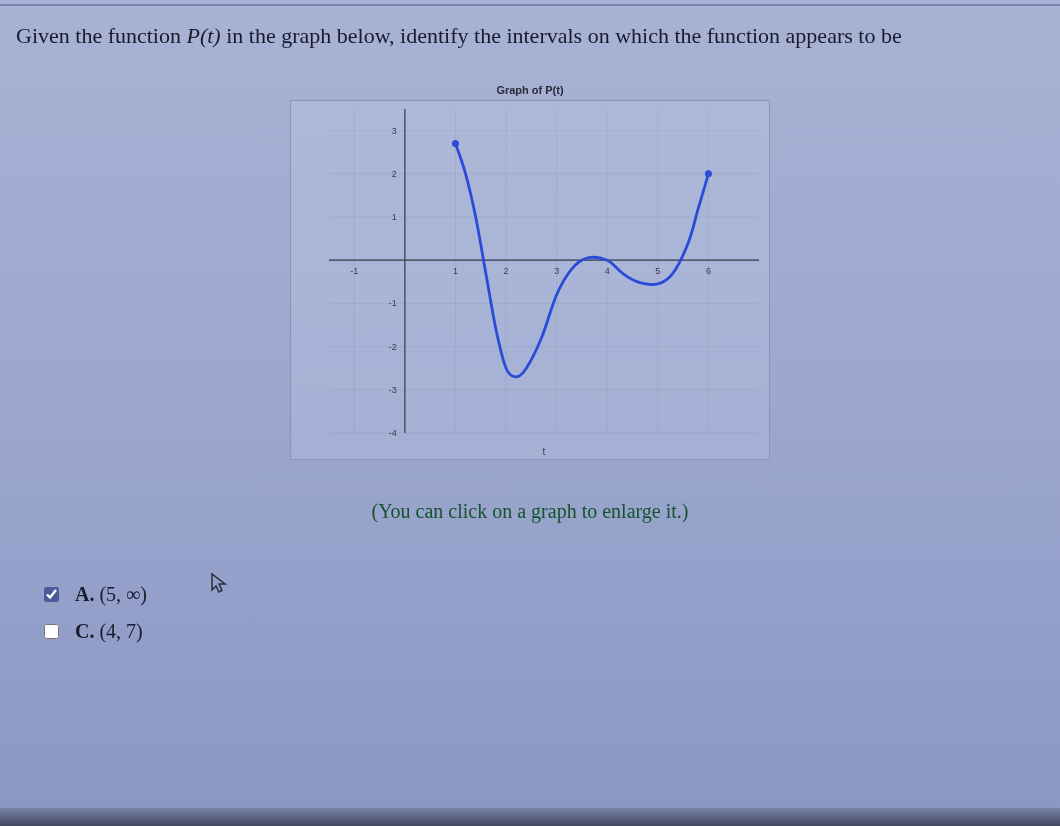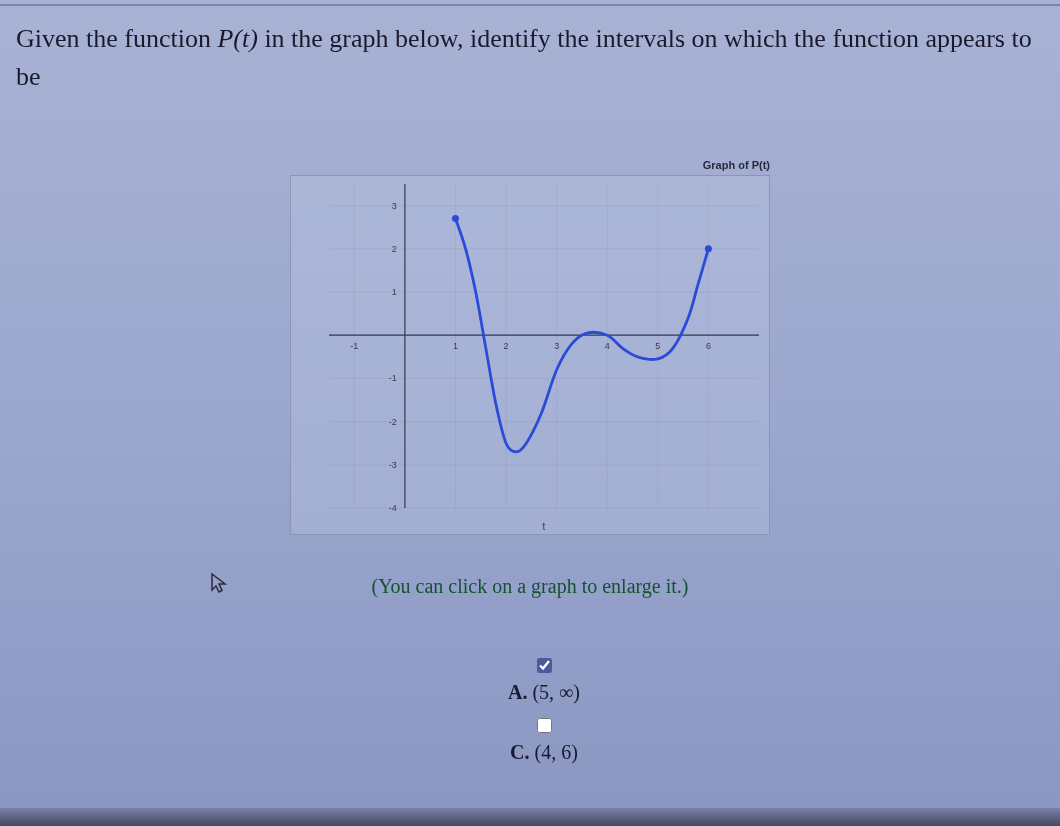--- a/index.html
+++ b/index.html
@@ -18,32 +18,32 @@
     }
     .top-border {
       position: absolute;
       top: 4px;
       left: 0;
       right: 0;
       height: 2px;
       background: #7a85b0;
     }
     .question-text {
-      font-size: 26px;
+      font-size: 22px;
       line-height: 1.45;
       color: #1a1a2e;
       margin-bottom: 8px;
     }
     .question-text .func {
       font-style: italic;
     }
     .chart-wrap {
       width: 480px;
-      margin: 64px auto 0 auto;
-      text-align: right;
+      margin: 32px auto 0 auto;
+      text-align: center;
     }
     .chart-title {
       font-size: 11px;
       font-weight: bold;
       color: #2a2a3a;
       margin-bottom: 4px;
       font-family: Arial, sans-serif;
     }
     .chart-box {
       position: relative;
@@ -67,24 +67,23 @@
       color: #2a2a3a;
       pointer-events: none;
     }
     .options {
       margin-top: 60px;
       padding-left: 28px;
     }
     .option-row {
       display: flex;
       align-items: center;
-      gap: 8px;
+      gap: 16px;
       margin-bottom: 14px;
       font-size: 20px;
-      flex-direction: column;
     }
     .option-row input[type="checkbox"] {
       width: 15px;
       height: 15px;
       accent-color: #4a5a9a;
     }
     .option-row .label-letter { font-weight: bold; }
     .bottom-fade {
       position: absolute;
       left: 0; right: 0; bottom: 0;
@@ -155,19 +154,19 @@
       </svg>
   </span>
 
   <div class="options" id="options-list">
       <label class="option-row">
         <input type="checkbox" checked="" style="">
         <span><span class="label-letter">A.</span><span> (5, ∞)</span></span>
       </label>
       <label class="option-row">
         <input type="checkbox" style="">
-        <span><span class="label-letter">C.</span><span> (4, 6)</span></span>
+        <span><span class="label-letter">C.</span><span> (4, 7)</span></span>
       </label>
     </div>
 
 </div>
 
 <div class="bottom-fade"></div>
 
 </body></html>

